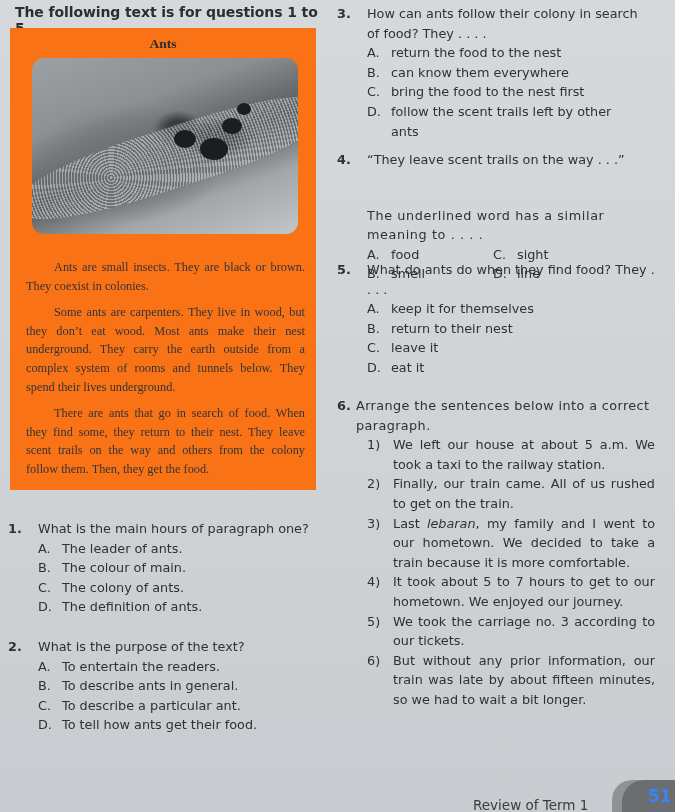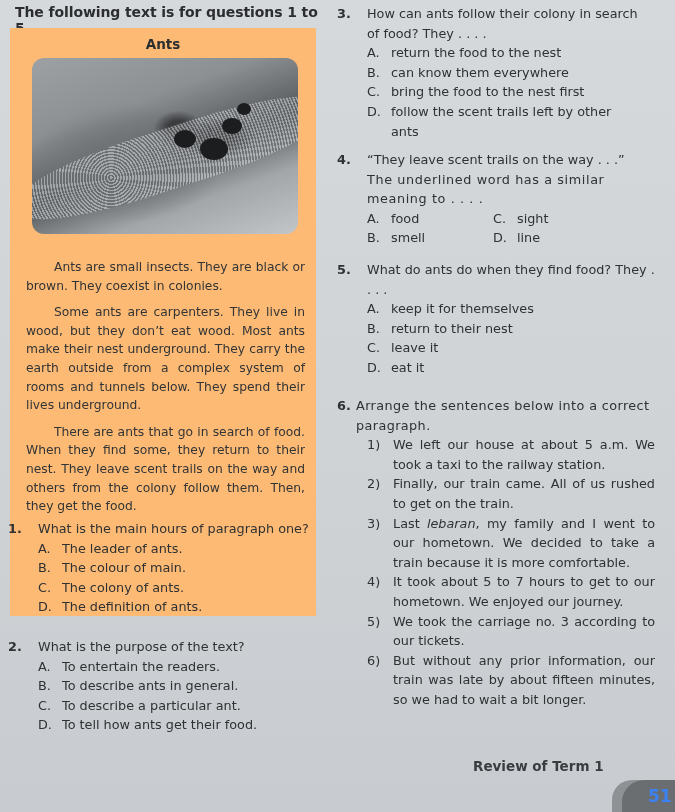--- a/index.html
+++ b/index.html
@@ -6,22 +6,23 @@
     body {
       width:675px; height:812px; overflow:hidden; position:relative;
       background: linear-gradient(180deg,#d6d9dc 0%,#cfd3d6 55%,#c8ccd0 100%);
       font-family:"DejaVu Sans", sans-serif;
       color:#2f3133;
     }
     .left-col { position:absolute; left:0; top:0; width:330px; }
     .right-col { position:absolute; left:330px; top:0; width:345px; }
     .intro { position:absolute; left:15px; top:4px; font-weight:bold; font-size:14px; color:#2b2d2f; letter-spacing:-0.1px; }
     .text-box {
-      position:absolute; left:10px; top:28px; width:306px; height:588px;
-      background:#fdba74;
+      position:absolute; left:10px; top:28px; width:306px; height:462px;
+      background:#f97316;
+      font-family:Liberation Serif, serif;
     }
     .text-title { position:absolute; left:0; width:306px; top:8px; text-align:center; font-weight:bold; font-size:13.5px; color:#2b2d2f;}
     .photo {
       position:absolute; left:22px; top:30px; width:266px; height:176px; border-radius:12px;
       background:
         radial-gradient(ellipse at 55% 40%, #3a3c3e 0%, #3a3c3e 5%, transparent 12%),
         radial-gradient(ellipse at 70% 45%, #2a2c2e 0%, #2a2c2e 6%, transparent 14%),
         radial-gradient(ellipse at 35% 60%, #6f7275 0%, transparent 40%),
         linear-gradient(160deg,#9ea1a4 0%,#8d9093 30%,#55585b 55%,#a3a6a9 75%,#c3c6c9 100%);
       overflow:hidden;
@@ -38,21 +39,21 @@
     .q .num { position:absolute; left:0; font-weight:bold; }
     .q .stem { margin-left:30px; }
     .q .opt { margin-left:30px; display:flex; }
     .q .opt .letter { width:24px; flex:none; }
     .q .grid { margin-left:30px; display:grid; grid-template-columns:126px 140px; }
     .q .grid .opt { margin-left:0; }
     .u { }
     .sent { margin-left:30px; display:flex; text-align:justify; }
     .sent .sn { width:26px; flex:none; }
     .sent .st { flex:1; }
-    .footer-title { position:absolute; left:473px; top:758px; font-weight:bold; font-size:13.5px; color:#3a3c3e; }
+    .footer-title { position:absolute; left:473px; top:797px; font-weight:normal; font-size:13.5px; color:#3a3c3e; }
     .page-badge {
       position:absolute; left:622px; top:780px; width:60px; height:44px;
       background:#6b6e71; border-radius:22px 0 0 0;
     }
     .page-badge-shadow { position:absolute; left:612px; top:780px; width:30px; height:40px; background:#8f9295; border-radius:20px 0 0 0; }
     .page-num { position:absolute; left:648px; top:786px; font-weight:bold; font-size:17px; color:#3b82f6; }
   </style>
 </head>
 <body>
 
@@ -136,21 +137,21 @@
       </div>
     <div class="opt">
         <span class="letter">D.</span>
         <span style="width:250px;">follow the scent trails left by other ants</span>
       </div>
   </div>
 
   <div class="q" style="left:7px;top:150px;width:310px;">
     <span class="num">4.</span>
     <div class="stem"><span>“They leave </span><span class="u">scent</span><span> trails on the way . . .”</span></div>
-    <div class="stem" style="letter-spacing:0.6px;">The underlined word has a similar meaning to . . . .</div>
+    <div class="stem" style="letter-spacing:0.6px;margin-top:36px;">The underlined word has a similar meaning to . . . .</div>
     <div class="grid">
       <div class="opt">
           <span class="letter">A.</span>
           <span>food</span>
         </div>
       <div class="opt">
           <span class="letter">C.</span>
           <span>sight</span>
         </div>
       <div class="opt">

